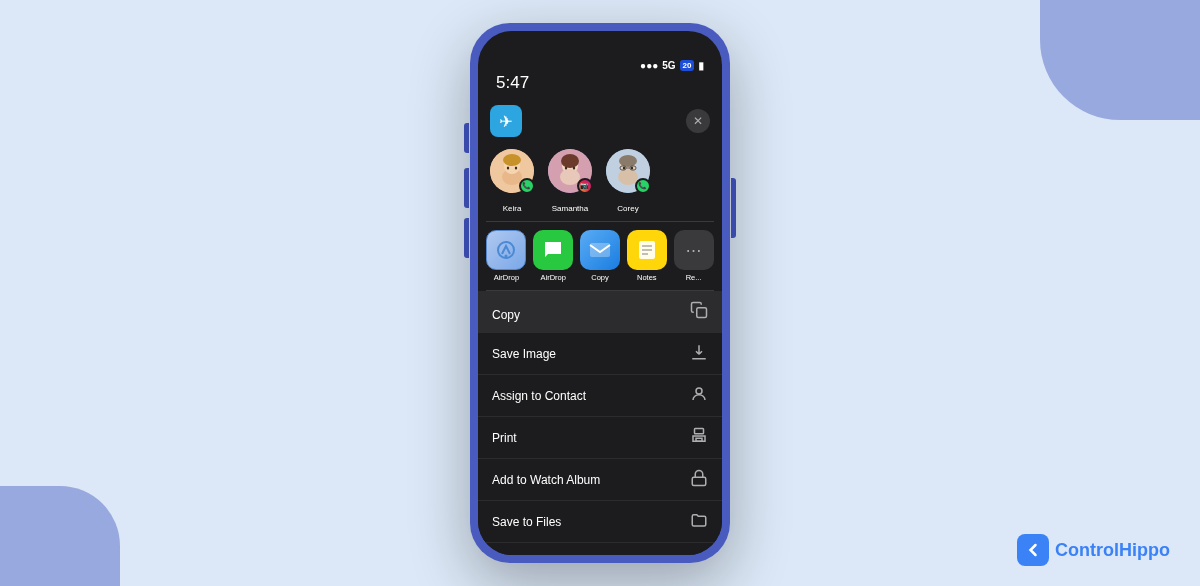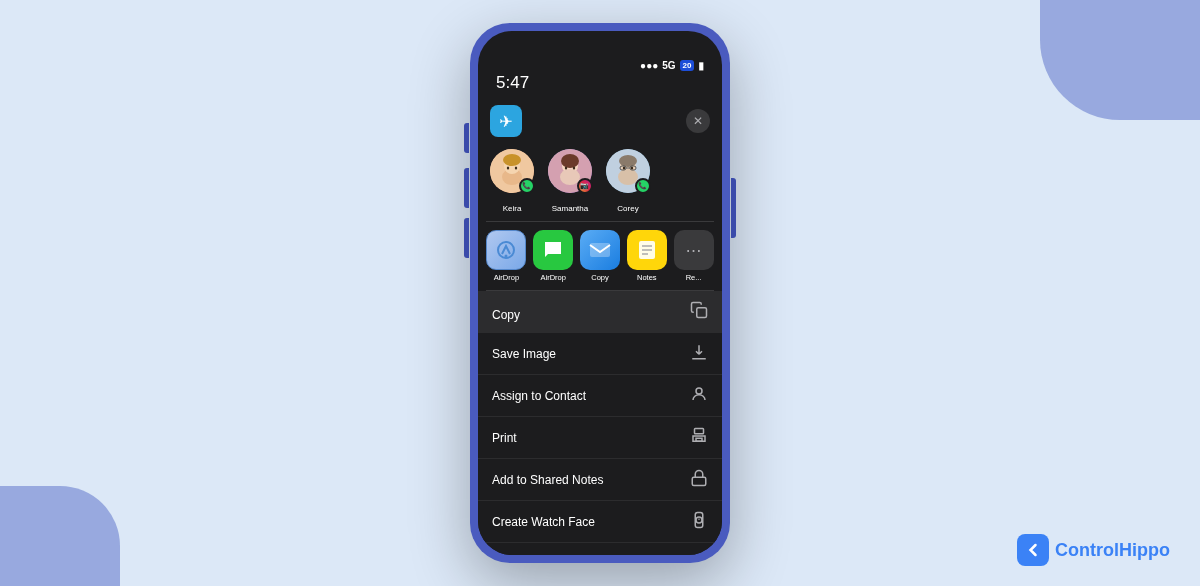--- a/index.html
+++ b/index.html
@@ -469,35 +469,25 @@
           <span>Print</span>
           <span class="action-icon">
             <svg width="18" height="18" viewBox="0 0 24 24" fill="none" stroke="#aeaeb2" stroke-width="2">
               <rect x="6" y="2" width="12" height="7" rx="1"></rect>
               <path d="M4 12h16v7H4z"></path>
               <rect x="8" y="15" width="8" height="4"></rect>
             </svg>
           </span>
         </div>
         <div class="action-item">
-          <span>Add to Shared Notes</span>
+          <span>Add to Watch Album</span>
           <span class="action-icon">
             <svg width="18" height="18" viewBox="0 0 24 24" fill="none" stroke="#aeaeb2" stroke-width="2">
               <rect x="3" y="11" width="18" height="11" rx="2"></rect>
               <path d="M7 11V7a5 5 0 0110 0v4"></path>
-            </svg>
-          </span>
-        </div>
-        <div class="action-item">
-          <span>Create Watch Face</span>
-          <span class="action-icon">
-            <svg width="18" height="18" viewBox="0 0 24 24" fill="none" stroke="#aeaeb2" stroke-width="2">
-              <rect x="7" y="2" width="10" height="20" rx="3"></rect>
-              <circle cx="12" cy="12" r="4"></circle>
-              <line x1="12" y1="10" x2="12" y2="12" stroke-width="1.5"></line>
             </svg>
           </span>
         </div>
         <div class="action-item">
           <span>Save to Files</span>
           <span class="action-icon">
             <svg width="18" height="18" viewBox="0 0 24 24" fill="none" stroke="#aeaeb2" stroke-width="2">
               <path d="M3 7a2 2 0 012-2h4l2 2h8a2 2 0 012 2v9a2 2 0 01-2 2H5a2 2 0 01-2-2V7z"></path>
             </svg>
           </span>

